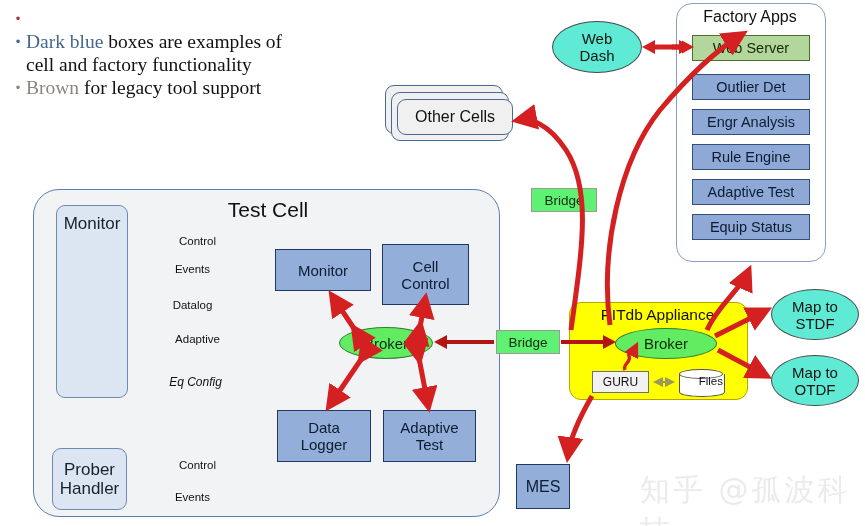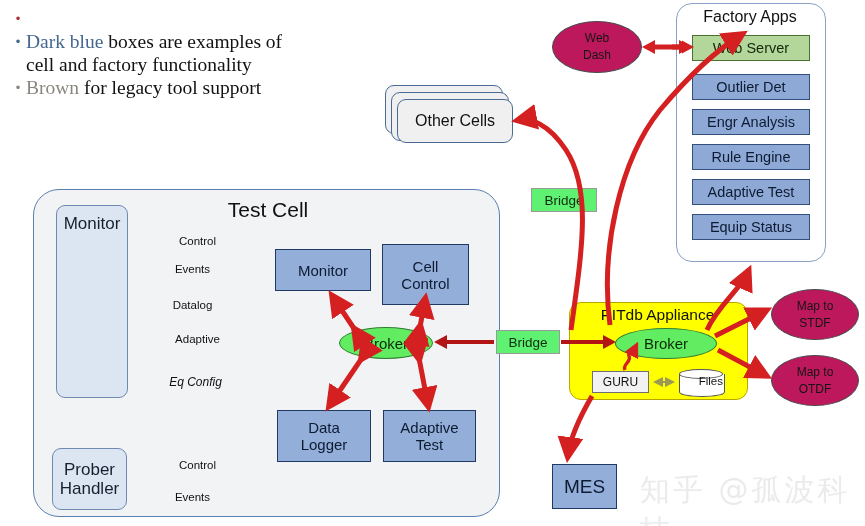--- a/index.html
+++ b/index.html
@@ -21,22 +21,22 @@
   .kw-blue{color:#44678f;}
   .kw-brown{color:#8a857e;}
 
   
   .node{position:absolute;box-sizing:border-box;display:flex;align-items:center;
         justify-content:center;text-align:center;}
   .bluebox{background:#93aed8;border:1.3px solid #1f3864;color:#0d1b33;
            font-size:15px;line-height:17px;}
   .lightblue{background:#dce6f3;border:1.4px solid #7089b0;border-radius:9px;
              color:#17202e;font-size:17px;line-height:19px;}
-  .greyell{background:#be185d;border:1.3px solid #4a4a4a;border-radius:50%;
-           color:#141414;font-size:12px;line-height:17px;}
+  .greyell{background:#5eead4;border:1.3px solid #4a4a4a;border-radius:50%;
+           color:#141414;font-size:15px;line-height:17px;}
   .greenell{background:#62ec62;border:1.3px solid #2f7d32;border-radius:50%;
             color:#0a2a0a;font-size:15px;}
   .bridge{background:#5ff171;border:1px solid #9a9a9a;color:#0d2d0d;font-size:13.5px;}
   .whitebox{background:#f2f2f2;border:1.1px solid #6f6f6f;color:#111;font-size:12px;}
 
   
   #test-cell-shell{position:absolute;left:33px;top:189px;width:465px;height:326px;
     background:#f2f3f4;border:1.4px solid #5b7fb0;border-radius:26px;}
   #test-cell-title{position:absolute;left:208px;top:198px;width:120px;text-align:center;
     font-size:21px;color:#111;}
@@ -217,21 +217,21 @@
     <span>Adaptive</span>
     <span>Test</span>
   </div>
 
   <div class="node greenell layerbox" style="left:339px;top:327px;width:94px;height:32px;">
     <span>Broker</span>
   </div>
 
   <div class="oc layerbox" style="left:385px;top:85px;width:116px;height:47px;"></div>
   <div class="oc layerbox" style="left:391px;top:92px;width:116px;height:47px;"></div>
-  <div class="node oc layerbox" style="left:397px;top:99px;width:116px;height:44px;
+  <div class="node oc layerbox" style="left:397px;top:99px;width:116px;height:36px;
        font-size:16px;color:#111;">
     <span>Other Cells</span>
   </div>
 
   <div class="node greyell layerbox" style="left:552px;top:21px;width:90px;height:52px;
        flex-direction:column;">
     <span>Web</span>
     <span>Dash</span>
   </div>
 
@@ -282,22 +282,22 @@
        flex-direction:column;">
     <span>Map to</span>
     <span>STDF</span>
   </div>
   <div class="node greyell layerbox" style="left:771px;top:355px;width:88px;height:51px;
        flex-direction:column;">
     <span>Map to</span>
     <span>OTDF</span>
   </div>
 
-  <div class="node bluebox layerbox" style="left:552px;top:464px;width:65px;height:45px;
-       font-size:19px;">
+  <div class="node bluebox layerbox" style="left:516px;top:464px;width:54px;height:45px;
+       font-size:16px;">
     <span>MES</span>
   </div>
 
   <svg class="overlay over" viewBox="0 0 865 526">
 
     <g stroke="#d42020" stroke-width="5" fill="none">
       <line x1="355" y1="330" x2="333" y2="297" marker-end="url(#redArrow)" marker-start="url(#redArrow)"></line>
     </g>
     <g stroke="#d42020" stroke-width="5" fill="none">
       <line x1="420" y1="327" x2="425" y2="300" marker-end="url(#redArrow)" marker-start="url(#redArrow)"></line>

